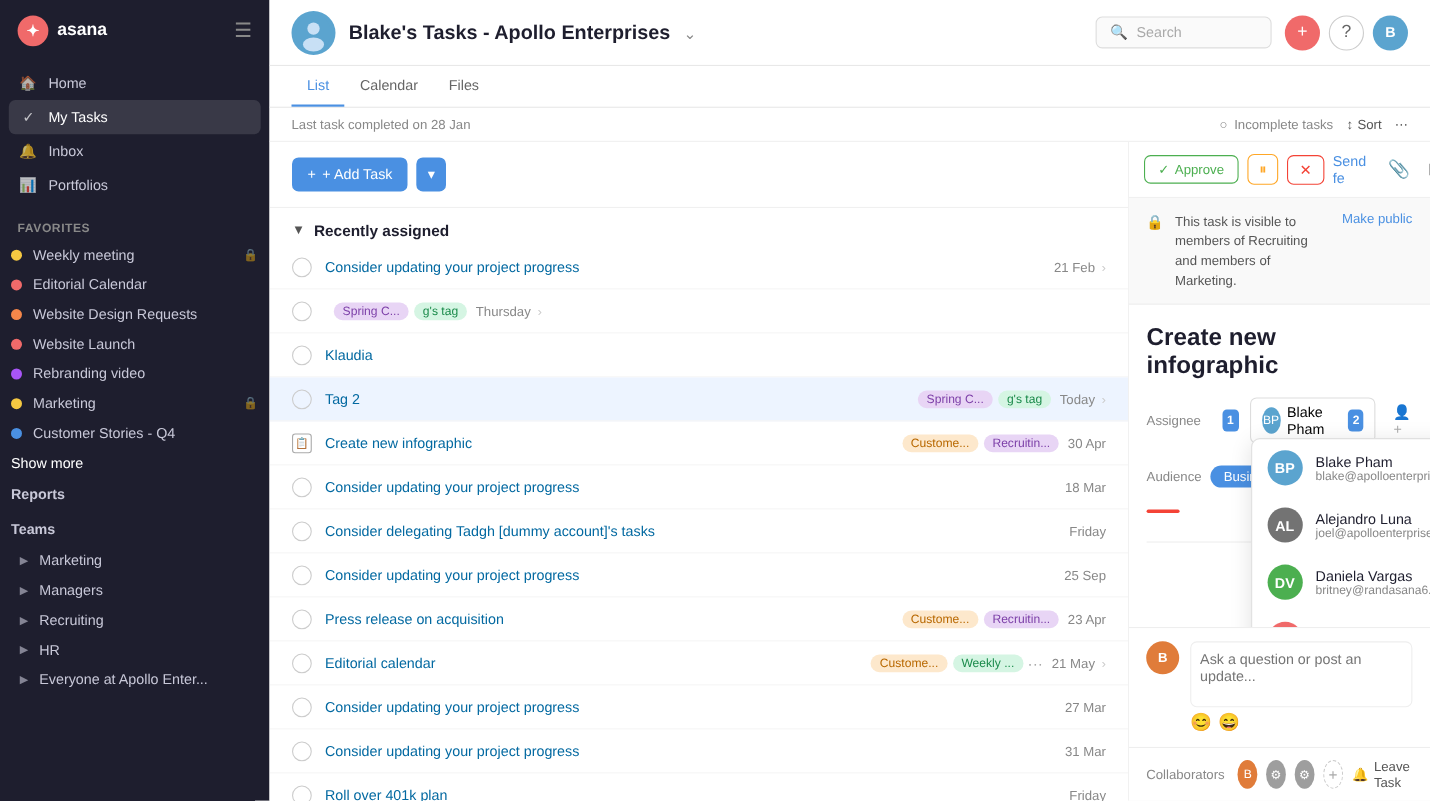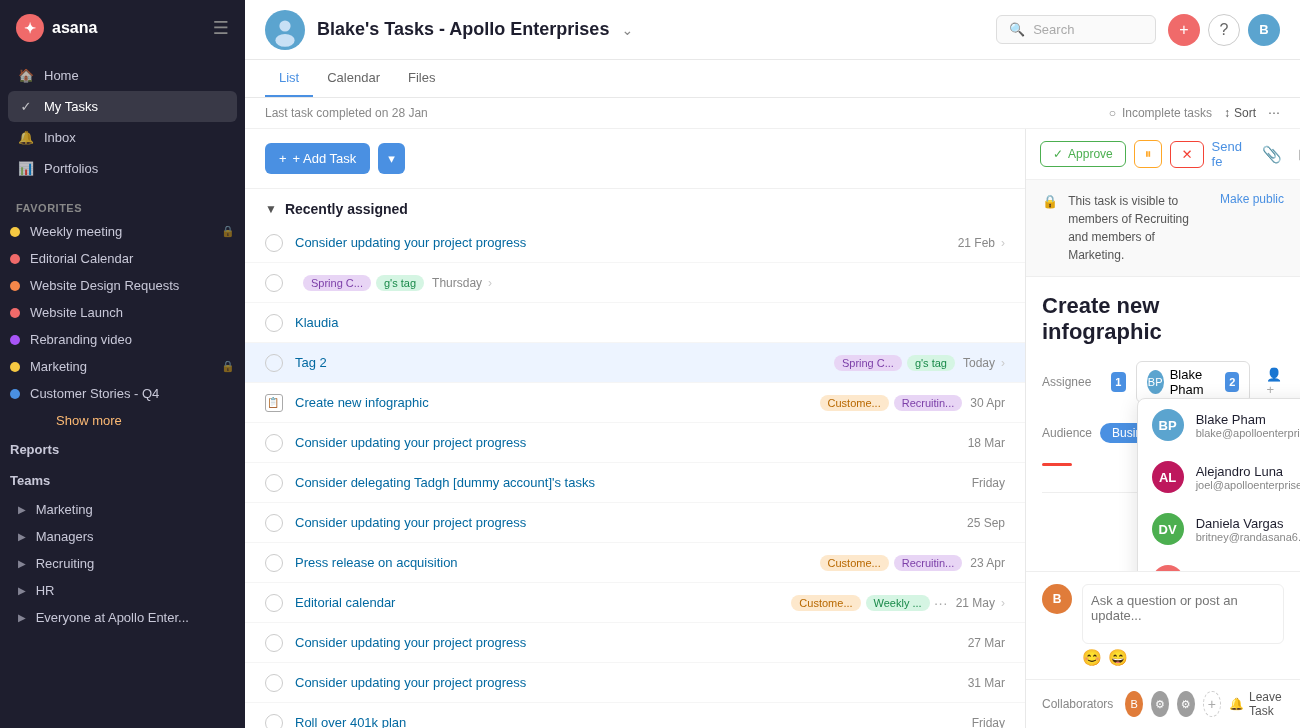--- a/index.html
+++ b/index.html
@@ -17,21 +17,21 @@
     .nav-item { display: flex; align-items: center; gap: 10px; padding: 8px 10px; border-radius: 6px; cursor: pointer; color: #c8c8d8; font-size: 13px; }
     .nav-item.active { background: rgba(255,255,255,0.12); color: #fff; }
     .nav-icon { width: 16px; text-align: center; opacity: 0.7; }
 
     .sidebar-section { padding: 14px 16px 4px; font-size: 11px; font-weight: 600; color: #888; text-transform: uppercase; letter-spacing: 0.5px; }
 
     .favorite-item { display: flex; align-items: center; gap: 10px; padding: 6px 10px; border-radius: 6px; cursor: pointer; color: #c8c8d8; font-size: 13px; }
     .fav-dot { width: 10px; height: 10px; border-radius: 50%; flex-shrink: 0; }
     .fav-lock { margin-left: auto; opacity: 0.5; font-size: 11px; }
 
-    .show-more { padding: 6px 10px; color: #fdba74; font-size: 13px; cursor: pointer; margin-left: 46px; }
+    .show-more { padding: 6px 10px; color: #ffffff; font-size: 13px; cursor: pointer; }
 
     .section-header { display: flex; align-items: flex-start; gap: 8px; padding: 8px 10px; color: #c8c8d8; font-size: 13px; font-weight: 600; cursor: pointer; }
     .team-item { display: flex; align-items: center; gap: 10px; padding: 6px 18px; border-radius: 6px; cursor: pointer; color: #c8c8d8; font-size: 13px; }
     .chevron { font-size: 10px; opacity: 0.6; }
 
     
     .main { flex: 1; display: flex; flex-direction: column; height: 100%; background: #fff; overflow: hidden; }
 
     
     .topbar { display: flex; align-items: center; padding: 10px 20px; border-bottom: 1px solid #e8e8e8; gap: 12px; height: 60px; }
@@ -413,21 +413,21 @@
             <div class="assignee-dropdown">
               <div class="dropdown-person">
                 <div class="person-avatar" style="background:#5ba4cf;">BP</div>
                 <div>
                   <div class="person-name">Blake Pham</div>
                   <div class="person-email">blake@apolloenterprises.org</div>
                 </div>
 
               </div>
               <div class="dropdown-person">
-                <div class="person-avatar" style="background:#be185d;">AL</div>
+                <div class="person-avatar" style="background:#737373;">AL</div>
                 <div>
                   <div class="person-name">Alejandro Luna</div>
                   <div class="person-email">joel@apolloenterprises.org</div>
                 </div>
               </div>
               <div class="dropdown-person">
                 <div class="person-avatar" style="background:#4caf50;">DV</div>
                 <div>
                   <div class="person-name">Daniela Vargas</div>
                   <div class="person-email">britney@randasana6.info</div>

